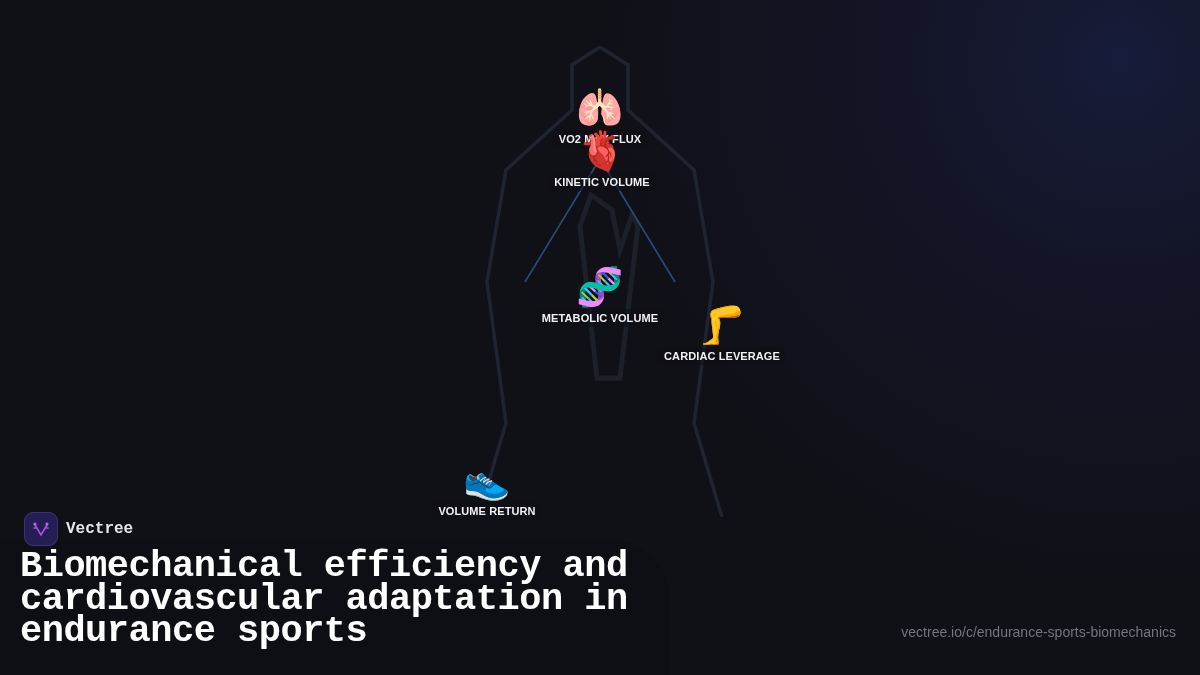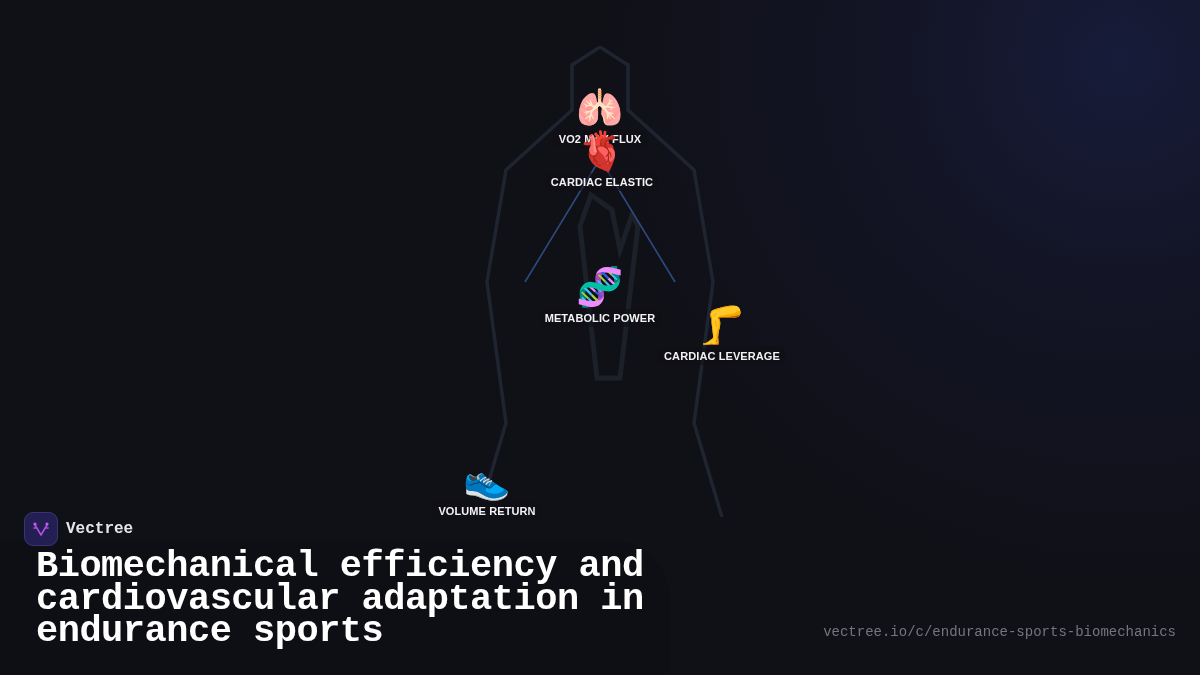--- a/index.html
+++ b/index.html
@@ -25,27 +25,27 @@
     font-weight:bold; font-size:11px; color:#f2f2f5; letter-spacing:0.1px;
     padding:3px 6px; border-radius:6px; background:rgba(14,14,20,0.55); white-space:nowrap;
   }
   .brand { position:absolute; left:24px; top:512px; display:flex; align-items:center; gap:8px; }
   .brand-logo {
     width:32px; height:32px; border-radius:9px; background:#241f52; border:1px solid #3a3472;
     display:flex; align-items:center; justify-content:center;
   }
   .brand-name { font-family:"Liberation Mono", monospace; font-weight:bold; font-size:16px; color:#e6e6ea; }
   .title {
-    position:absolute; left:36px; top:550px; width:640px; margin:0;
+    position:absolute; left:20px; top:550px; width:640px; margin:0;
     font-family:"Liberation Mono", monospace; font-weight:bold; font-size:37px; line-height:32.5px;
     color:#ffffff; letter-spacing:-0.5px;
   }
   .url {
     position:absolute; right:24px; top:624px;
-    font-family:Liberation Mono, monospace; font-size:14px; color:#75757d;
+    font-family:Liberation Sans, sans-serif; font-size:14px; color:#75757d;
   }
 </style>
 </head>
 <body>
 
 <div class="bg-glow"></div>
 <div class="title-backdrop"></div>
 
 <svg class="body" viewBox="0 0 1200 675">
   <g fill="none" stroke="#1f2530" stroke-width="3.5" stroke-linejoin="miter">
@@ -59,26 +59,26 @@
   </g>
 </svg>
 
 <div class="node" style="left:600px; top:88px;">
   <span class="icon">🫁</span>
   <span class="label">VO2 MAX FLUX</span>
 </div>
 
 <div class="node" style="left:602px; top:131px;">
   <span class="icon">🫀</span>
-  <span class="label">CARDIAC ELASTIC</span>
+  <span class="label">KINETIC VOLUME</span>
 </div>
 
 <div class="node" style="left:600px; top:267px;">
   <span class="icon">🧬</span>
-  <span class="label">METABOLIC POWER</span>
+  <span class="label">METABOLIC VOLUME</span>
 </div>
 
 <div class="node" style="left:722px; top:305px;">
   <span class="icon">🦵</span>
   <span class="label">CARDIAC LEVERAGE</span>
 </div>
 
 <div class="node" style="left:487px; top:460px;">
   <span class="icon">👟</span>
   <span class="label">VOLUME RETURN</span>

